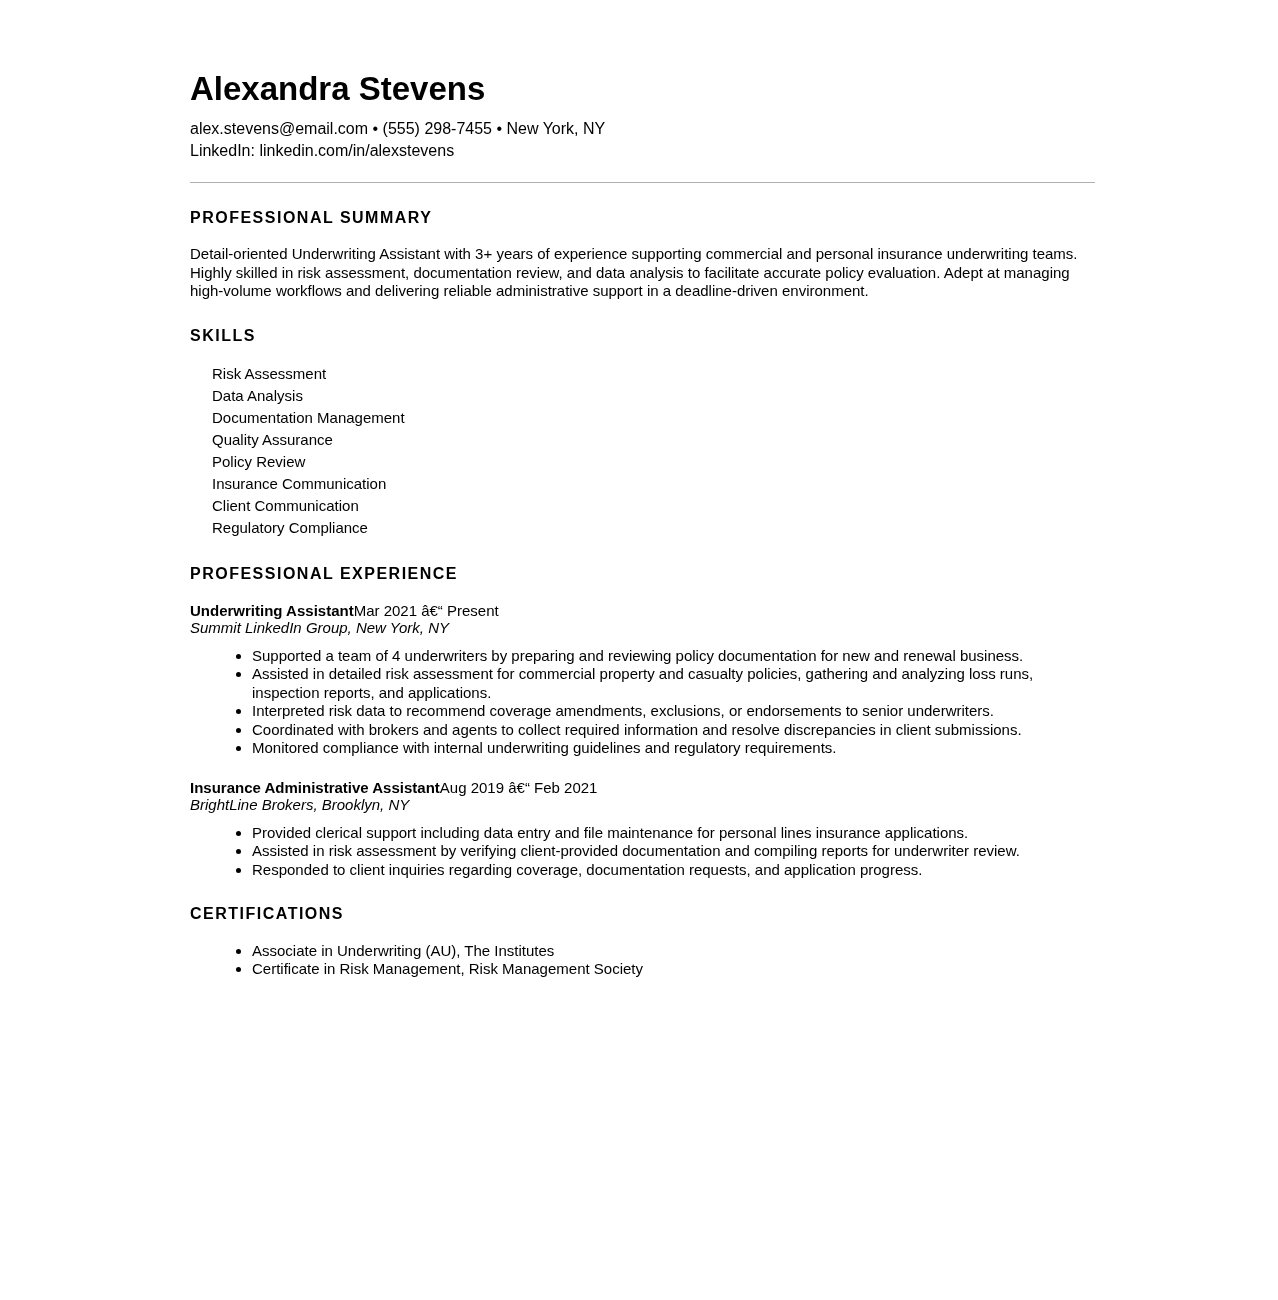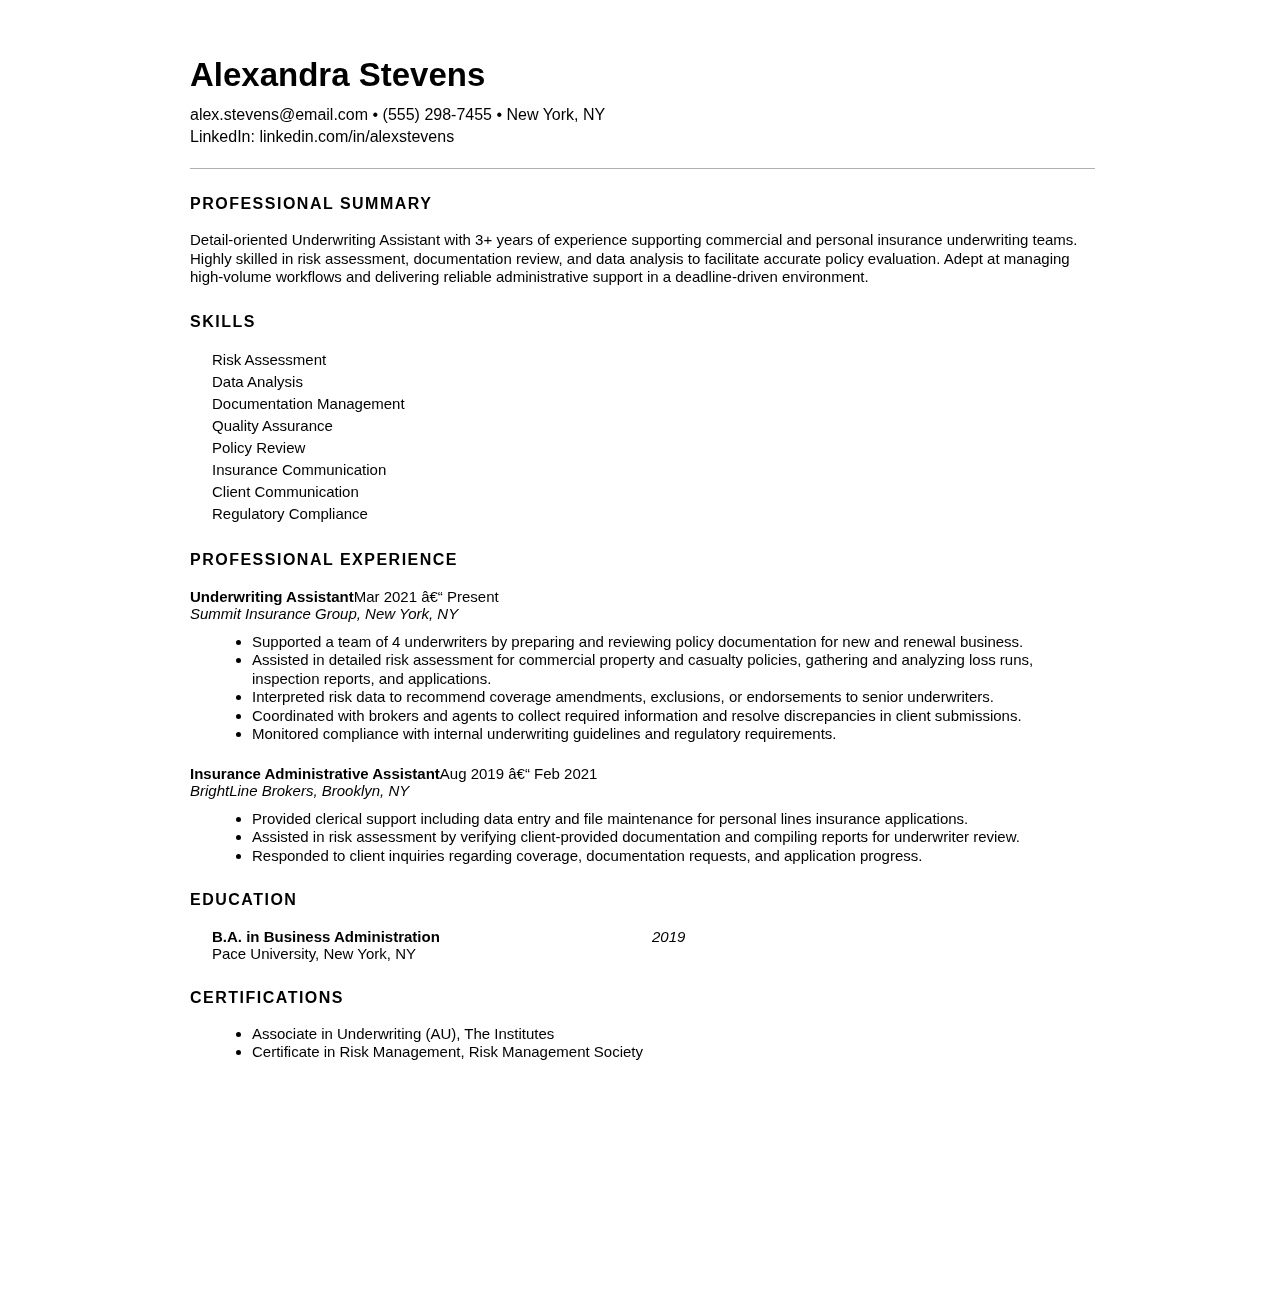--- a/index.html
+++ b/index.html
@@ -12,21 +12,21 @@
     height: 1300px;
     color: #000000;
     font-family: "Liberation Sans", "DejaVu Sans", sans-serif;
     font-size: 15px;
     -webkit-font-smoothing: antialiased;
   }
   .page {
     box-sizing: border-box;
     margin-left: 190px;
     width: 905px;
-    padding-top: 56px;
+    padding-top: 70px;
   }
   .name {
     font-size: 33px;
     font-weight: 700;
     line-height: 1.15;
     margin: 0 0 10px 0;
   }
   .contact {
     font-size: 16px;
     line-height: 22px;
@@ -117,21 +117,21 @@
   </section>
 
   <section class="section">
     <h2 class="section-heading">PROFESSIONAL EXPERIENCE</h2>
 
     <div class="job">
       <div class="job-head">
         <span class="job-title">Underwriting Assistant</span>
         <span class="job-dates">Mar 2021 â€“ Present</span>
       </div>
-      <div class="job-company">Summit Insurance Group, New York, NY</div>
+      <div class="job-company">Summit LinkedIn Group, New York, NY</div>
       <ul class="bullets">
 
       <li>Supported a team of 4 underwriters by preparing and reviewing policy documentation for new and renewal business.</li>
           <li>Assisted in detailed risk assessment for commercial property and casualty policies, gathering and analyzing loss runs, inspection reports, and applications.</li>
           <li>Interpreted risk data to recommend coverage amendments, exclusions, or endorsements to senior underwriters.</li>
           <li>Coordinated with brokers and agents to collect required information and resolve discrepancies in client submissions.</li>
           <li>Monitored compliance with internal underwriting guidelines and regulatory requirements.</li>
         </ul>
     </div>
 
@@ -143,30 +143,20 @@
       <div class="job-company">BrightLine Brokers, Brooklyn, NY</div>
       <ul class="bullets">
 
       <li>Provided clerical support including data entry and file maintenance for personal lines insurance applications.</li>
           <li>Assisted in risk assessment by verifying client-provided documentation and compiling reports for underwriter review.</li>
           <li>Responded to client inquiries regarding coverage, documentation requests, and application progress.</li>
         </ul>
     </div>
   </section>
 
-  <section class="section">
-    <h2 class="section-heading">EDUCATION</h2>
-    <div class="edu-row">
-      <div class="col-left">
-        <div class="edu-degree">B.A. in Business Administration</div>
-        <div class="edu-school">Pace University, New York, NY</div>
-      </div>
-      <div class="edu-year">2019</div>
-    </div>
-  </section>
 
   <section class="section">
     <h2 class="section-heading">CERTIFICATIONS</h2>
     <ul class="bullets">
 
     <li>Associate in Underwriting (AU), The Institutes</li>
         <li>Certificate in Risk Management, Risk Management Society</li>
       </ul>
   </section>
 

